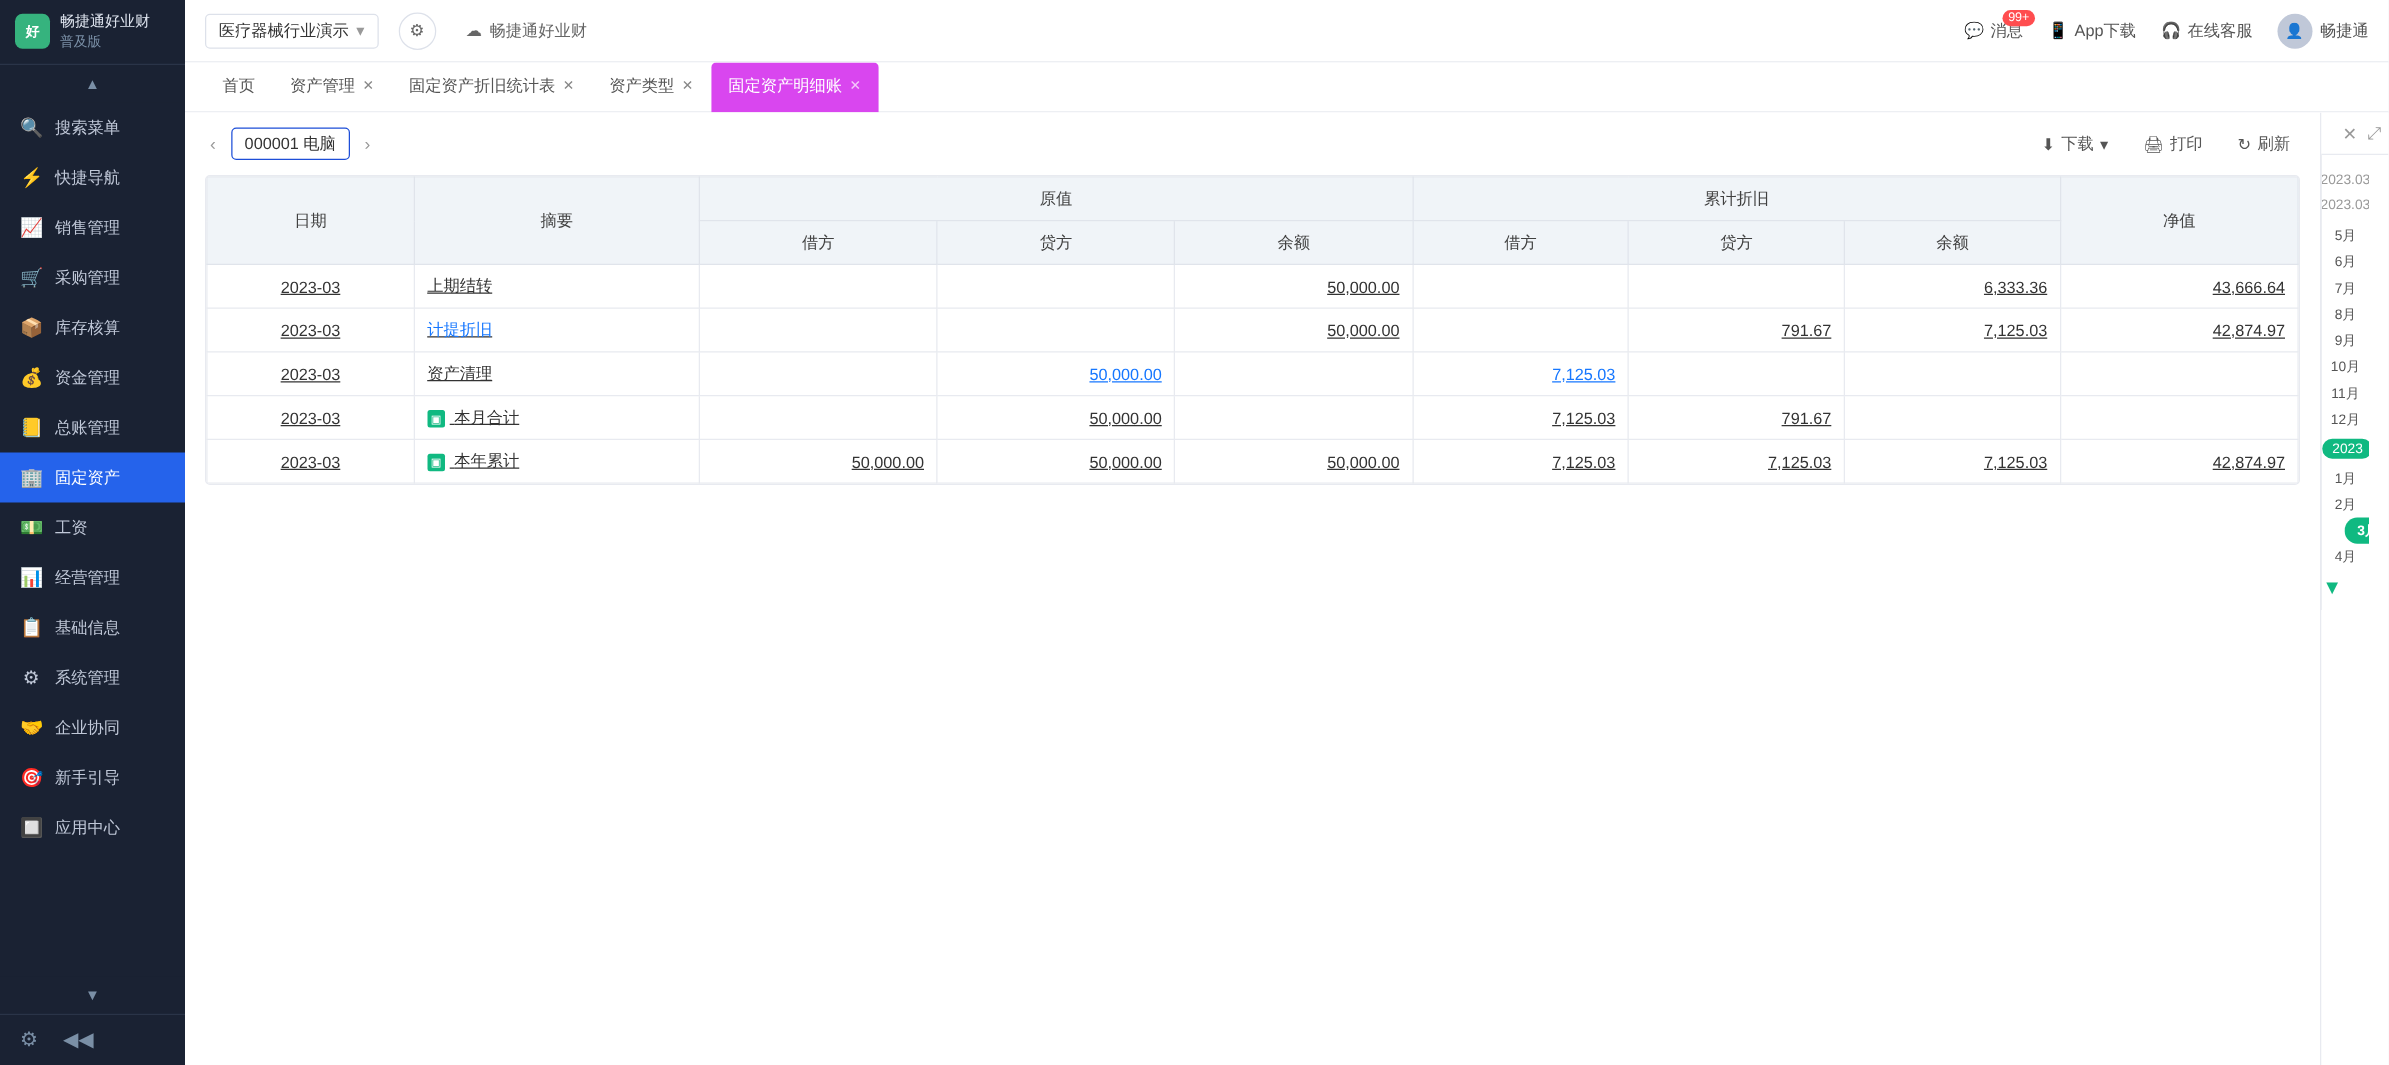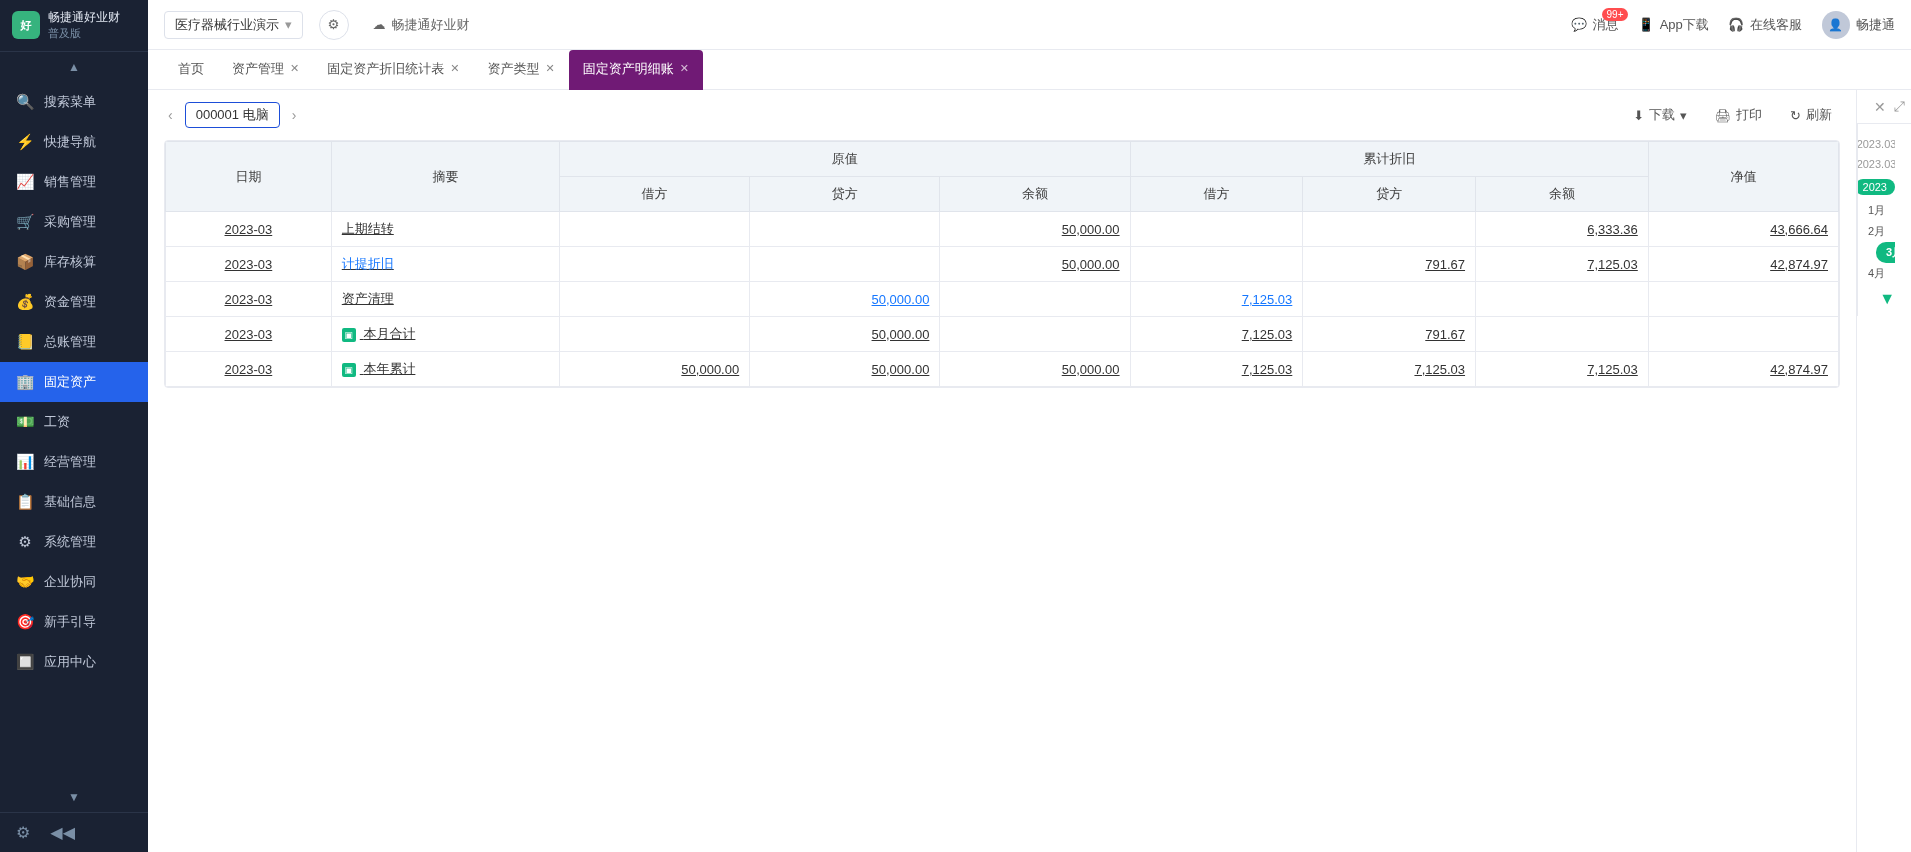--- a/index.html
+++ b/index.html
@@ -152,21 +152,21 @@
       padding: 0 14px;
       height: 40px;
       display: flex; align-items: center; gap: 6px;
       cursor: pointer;
       font-size: 13px;
       color: #555;
       border-bottom: 2px solid transparent;
       white-space: nowrap;
     }
     .tab.active {
-      background: #701a75;
+      background: #d946ef;
       color: white;
       border-radius: 4px 4px 0 0;
     }
     .tab .close-btn {
       font-size: 11px;
       cursor: pointer;
       opacity: 0.7;
     }
     .tab.active .close-btn { color: white; }
 
@@ -260,21 +260,21 @@
     }
     .value-blue { color: #1677ff; }
 
     
     .timeline-panel {
       width: 38px;
       background: white;
       border-left: 1px solid #e8eaf0;
       display: flex;
       flex-direction: column;
-      align-items: flex-end;
+      align-items: flex-start;
       padding: 8px 0;
       overflow-y: auto;
       position: relative;
     }
     .timeline-panel::-webkit-scrollbar { width: 3px; }
 
     .timeline-year {
       font-size: 11px;
       color: #999;
       padding: 4px 0;
@@ -605,20 +605,30 @@
         <button class="panel-ctrl-btn">✕</button>
         <button class="panel-ctrl-btn">⤢</button>
       </div>
       <div class="timeline-panel">
 
         <div class="timeline-section">
           <div class="timeline-year">2023.03</div>
           <div class="timeline-year">2023.03</div>
         </div>
 
+        <div class="timeline-section">
+          <div class="timeline-month">5月</div>
+          <div class="timeline-month">6月</div>
+          <div class="timeline-month">7月</div>
+          <div class="timeline-month">8月</div>
+          <div class="timeline-month">9月</div>
+          <div class="timeline-month">10月</div>
+          <div class="timeline-month">11月</div>
+          <div class="timeline-month">12月</div>
+        </div>
 
         <div class="timeline-year-badge">2023</div>
 
         <div class="timeline-section">
           <div class="timeline-month">1月</div>
           <div class="timeline-month">2月</div>
           <div class="timeline-month active">3月</div>
           <div class="timeline-month">4月</div>
         </div>
 

